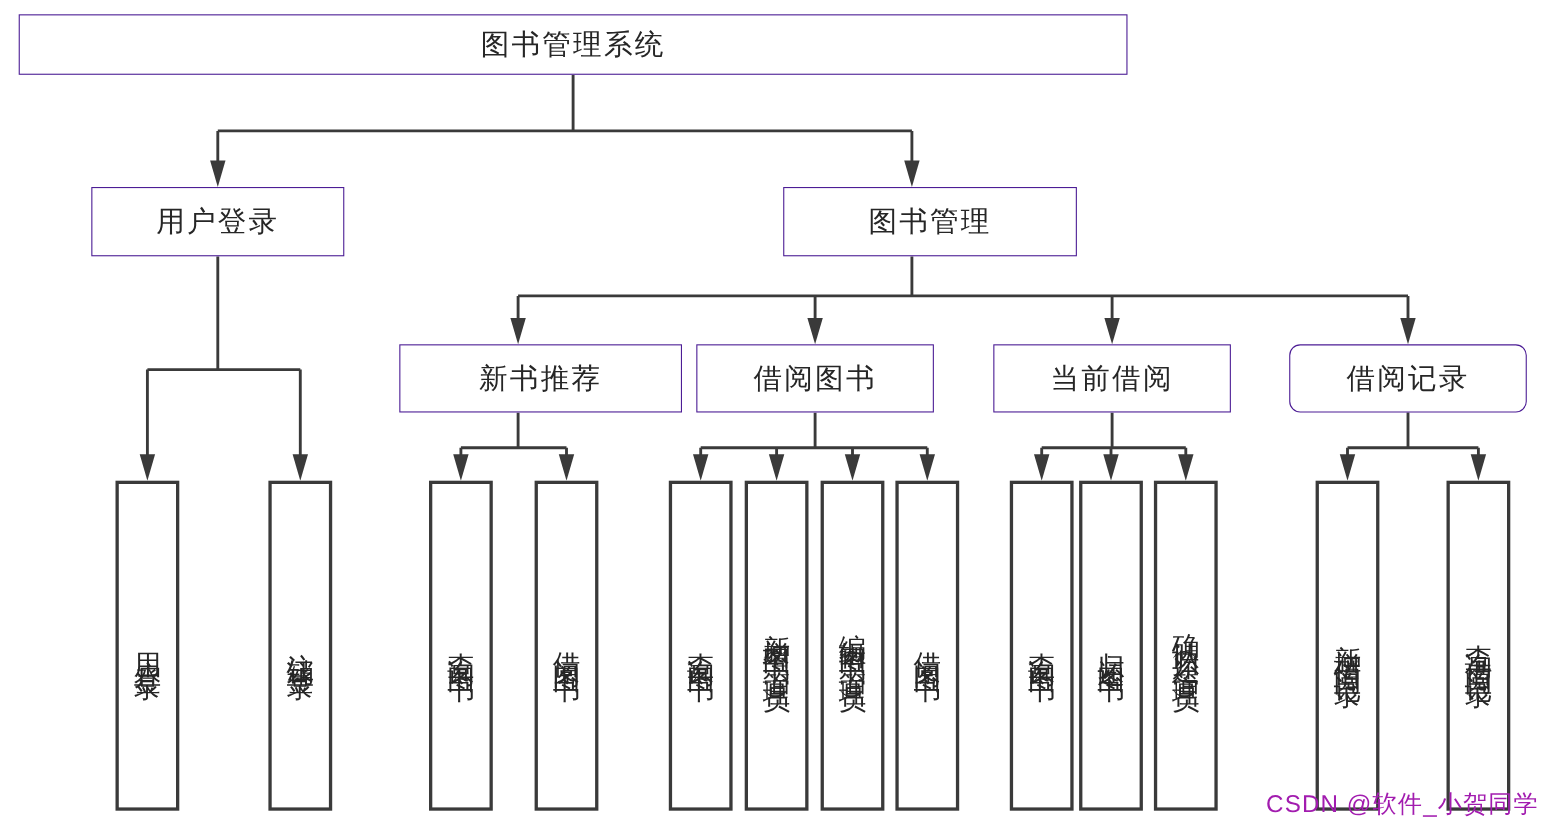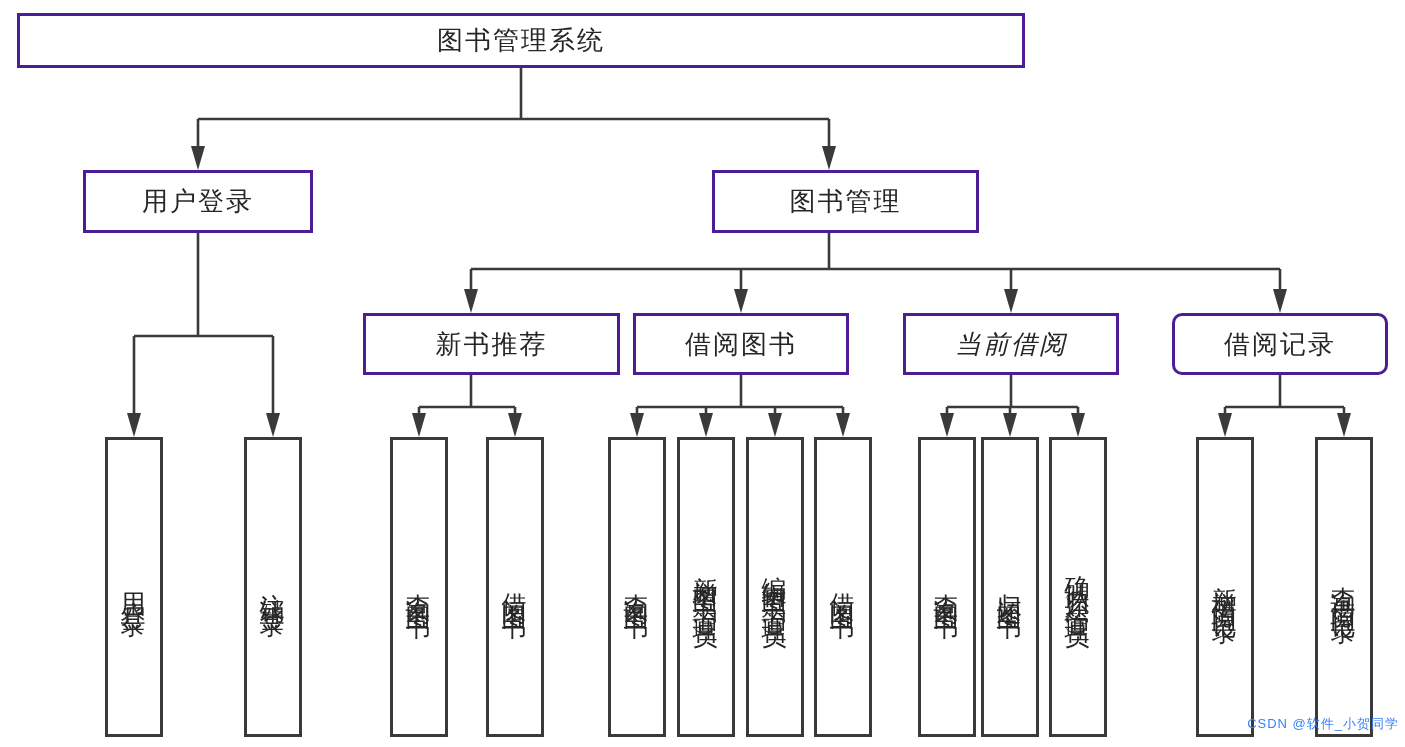--- a/index.html
+++ b/index.html
@@ -17,21 +17,21 @@
   }
   #wires {
     position: absolute;
     left: 0;
     top: 0;
     pointer-events: none;
   }
   .box {
     position: absolute;
     box-sizing: border-box;
-    border: 3px solid #4c1d95;
+    border: 1px solid #4c1d95;
     background: #ffffff;
     display: flex;
     align-items: center;
     justify-content: center;
     color: #262626;
     font-size: 26px;
     letter-spacing: 2px;
     white-space: nowrap;
     z-index: 2;
   }
@@ -50,23 +50,23 @@
     text-orientation: mixed;
     color: #262626;
     font-size: 25px;
     letter-spacing: 7px;
     white-space: nowrap;
     z-index: 2;
   }
   .watermark {
     position: absolute;
     right: 6px;
-    bottom: 14px;
-    color: #3b82f6;
-    font-size: 13px;
+    bottom: 1px;
+    color: #a21caf;
+    font-size: 22px;
     letter-spacing: 1px;
     z-index: 3;
     white-space: nowrap;
   }
 </style>
 </head>
 <body>
 
 <div id="stage">
 
@@ -113,21 +113,21 @@
   <div class="box" style="left:712px; top:170px; width:267px; height:63px;">
     <span>图书管理</span>
   </div>
 
   <div class="box" style="left:363px; top:313px; width:257px; height:62px;">
     <span>新书推荐</span>
   </div>
   <div class="box" style="left:633px; top:313px; width:216px; height:62px;">
     <span>借阅图书</span>
   </div>
-  <div class="box" style="left:903px; top:313px; width:216px; height:62px;font-style:italic;">
+  <div class="box" style="left:903px; top:313px; width:216px; height:62px;">
     <span>当前借阅</span>
   </div>
   <div class="box" style="left:1172px; top:313px; width:216px; height:62px;border-radius:10px;">
     <span>借阅记录</span>
   </div>
 
   <div class="vbox" style="left:105px;">
     <span>用户登录</span>
   </div>
   <div class="vbox" style="left:244px;">

